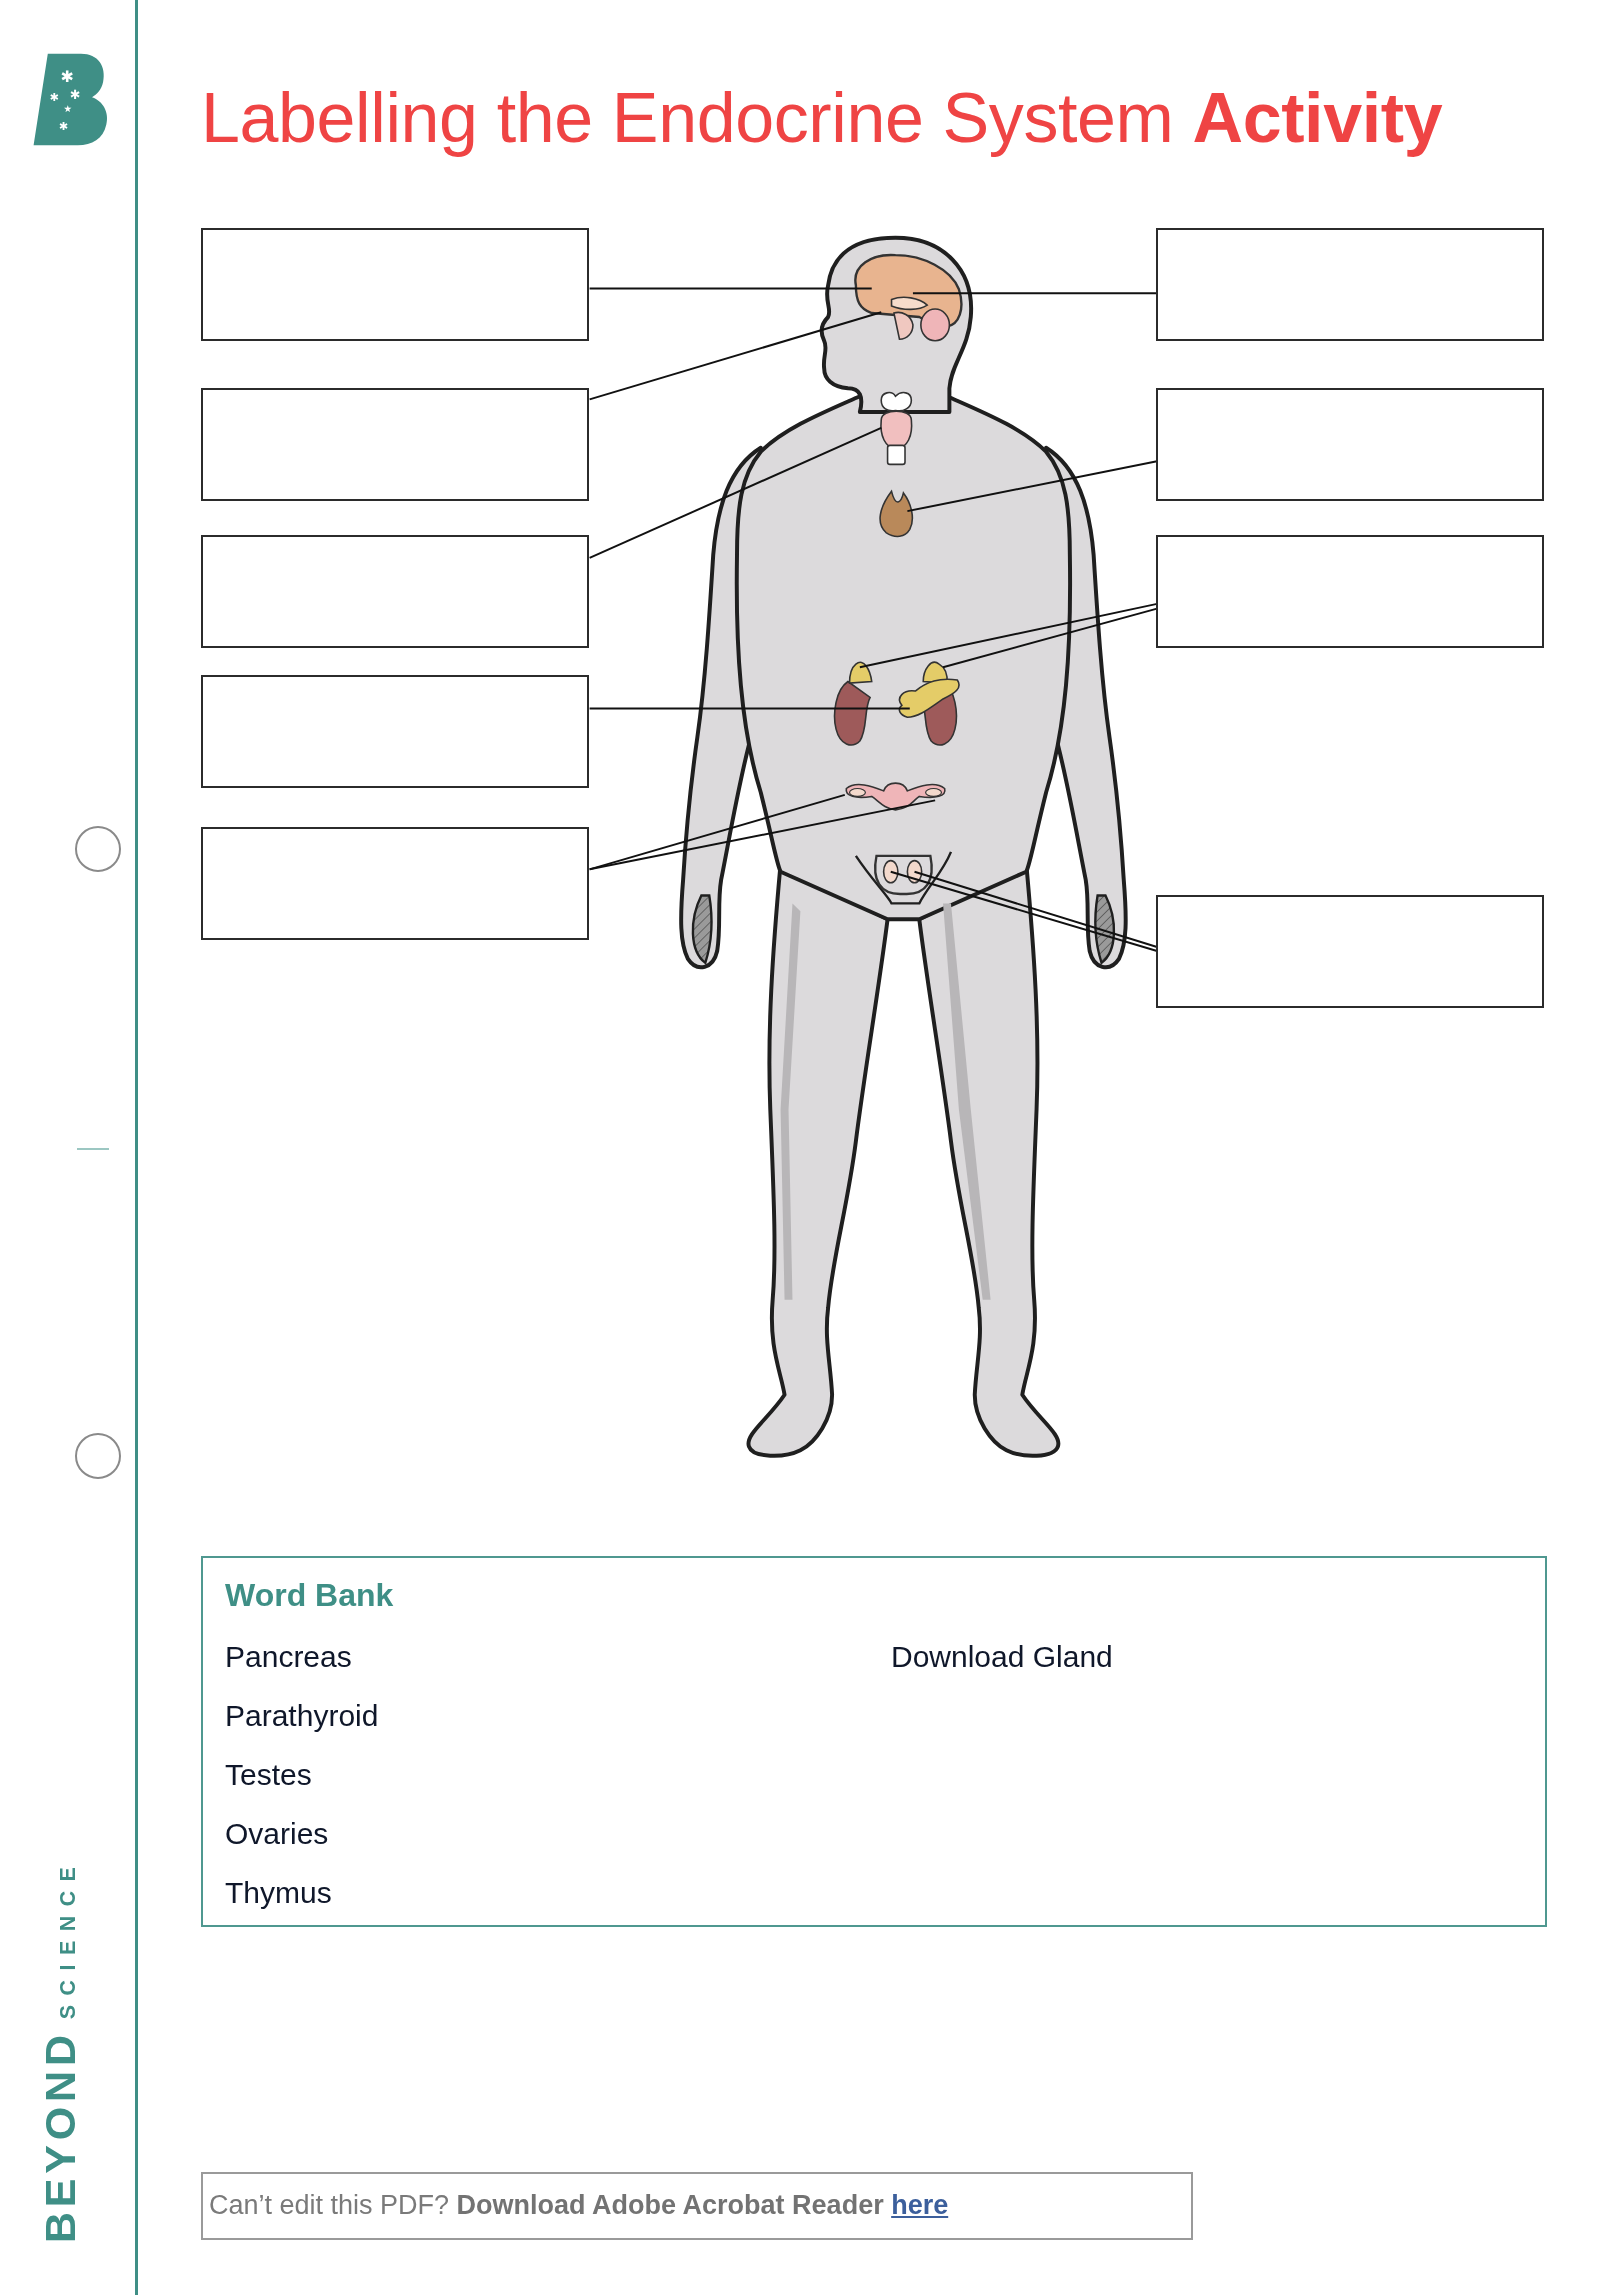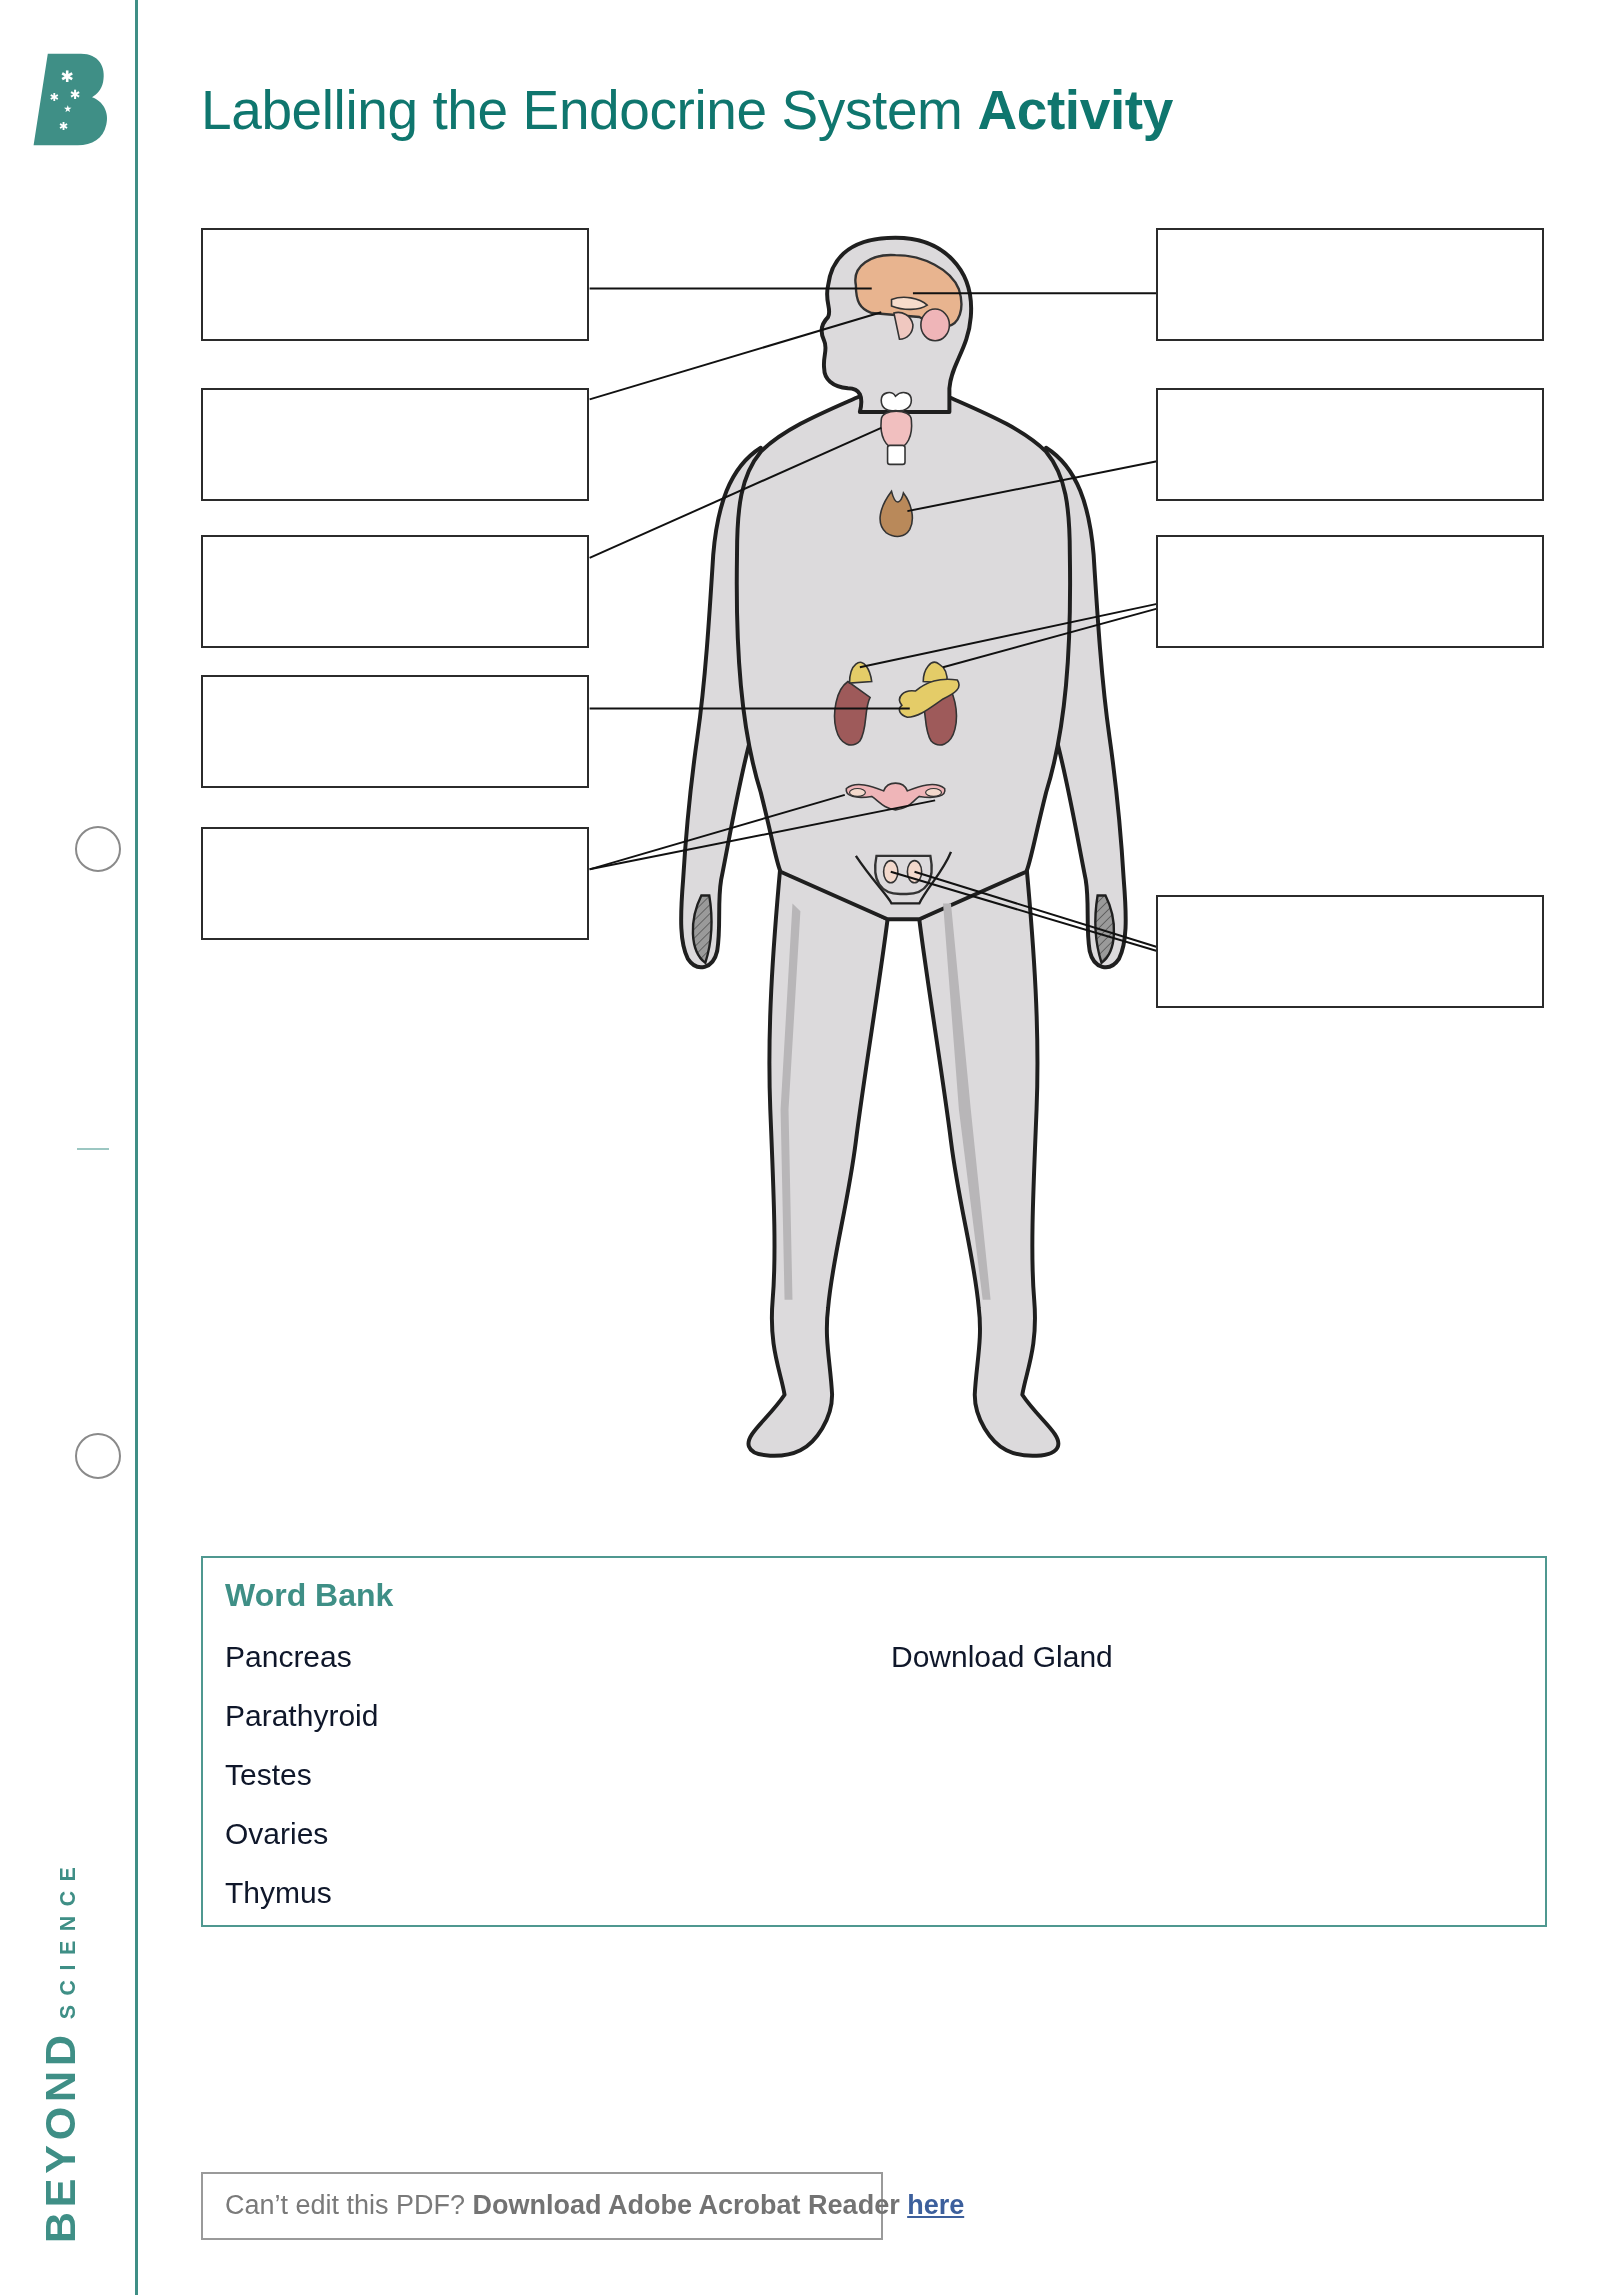--- a/index.html
+++ b/index.html
@@ -6,29 +6,29 @@
   body { width:1623px; height:2295px; position:relative; overflow:hidden; font-family:"Liberation Sans", "DejaVu Sans", sans-serif; }
   .page { position:absolute; inset:0; }
   .side-rule { position:absolute; left:135px; top:0; width:3.2px; height:2295px; background:#3f8f86; }
   .logo { position:absolute; left:32px; top:52px; width:79px; height:95px; }
   .punch { position:absolute; left:75px; width:46px; height:46px; border:2.4px solid #8a8a8a; border-radius:50%; box-sizing:border-box; }
   .fold-mark { position:absolute; left:77px; top:1148px; width:32px; height:2.4px; background:#9cc7c2; }
   .brand { position:absolute; left:36px; top:1886px; width:95px; height:357px; }
   .brand-inner { position:absolute; left:0; top:0; transform-origin: 0 0; transform: translate(0px, 357px) rotate(-90deg); white-space:nowrap; color:#3f8f86; }
   .brand-inner .b1 { font-weight:700; font-size:43px; letter-spacing:4.8px; }
   .brand-inner .b2 { font-weight:700; font-size:21.4px; letter-spacing:9.5px; margin-left:11px; }
-  .title { position:absolute; left:201px; top:78px; font-size:55px; color:#0f766e; white-space:nowrap; letter-spacing:-0.4px; }
+  .title { position:absolute; left:201px; top:78px; font-size:70px; color:#ef4444; white-space:nowrap; letter-spacing:-0.4px; }
   .title .bold { font-weight:700; }
   .figure { position:absolute; left:0; top:0; width:1623px; height:2295px; }
   .label-box { position:absolute; width:388px; height:113px; border:2.4px solid #2b2b2b; box-sizing:border-box; background:transparent; }
   .word-bank { position:absolute; left:201px; top:1544px; width:1346px; height:371px; border:2.4px solid #4f9890; box-sizing:border-box;margin-top:12px; }
   .wb-title { position:absolute; left:22px; top:19px; font-size:32px; font-weight:700; color:#3f8f86; }
   .wb-col { position:absolute; top:79px; }
   .wb-item { font-size:30px; color:#0f172a; height:59px; line-height:40px; }
-  .footer-note { position:absolute; left:201px; top:2172px; width:682px; height:68px; border:2.4px solid #9a9a9a; box-sizing:border-box; font-size:27px; color:#7a7a7a; line-height:63px; padding-left:22px; white-space:nowrap; }
+  .footer-note { position:absolute; left:201px; top:2172px; width:992px; height:68px; border:2.4px solid #9a9a9a; box-sizing:border-box; font-size:27px; color:#7a7a7a; line-height:63px; padding-left:6px; white-space:nowrap; }
   .footer-note .strong { font-weight:700; color:#737373; }
   .footer-note a { color:#3c5f9c; font-weight:700; text-decoration:underline; }
 </style>
 </head>
 <body>
 
 <div class="page">
 
   <div class="side-rule"></div>
 

